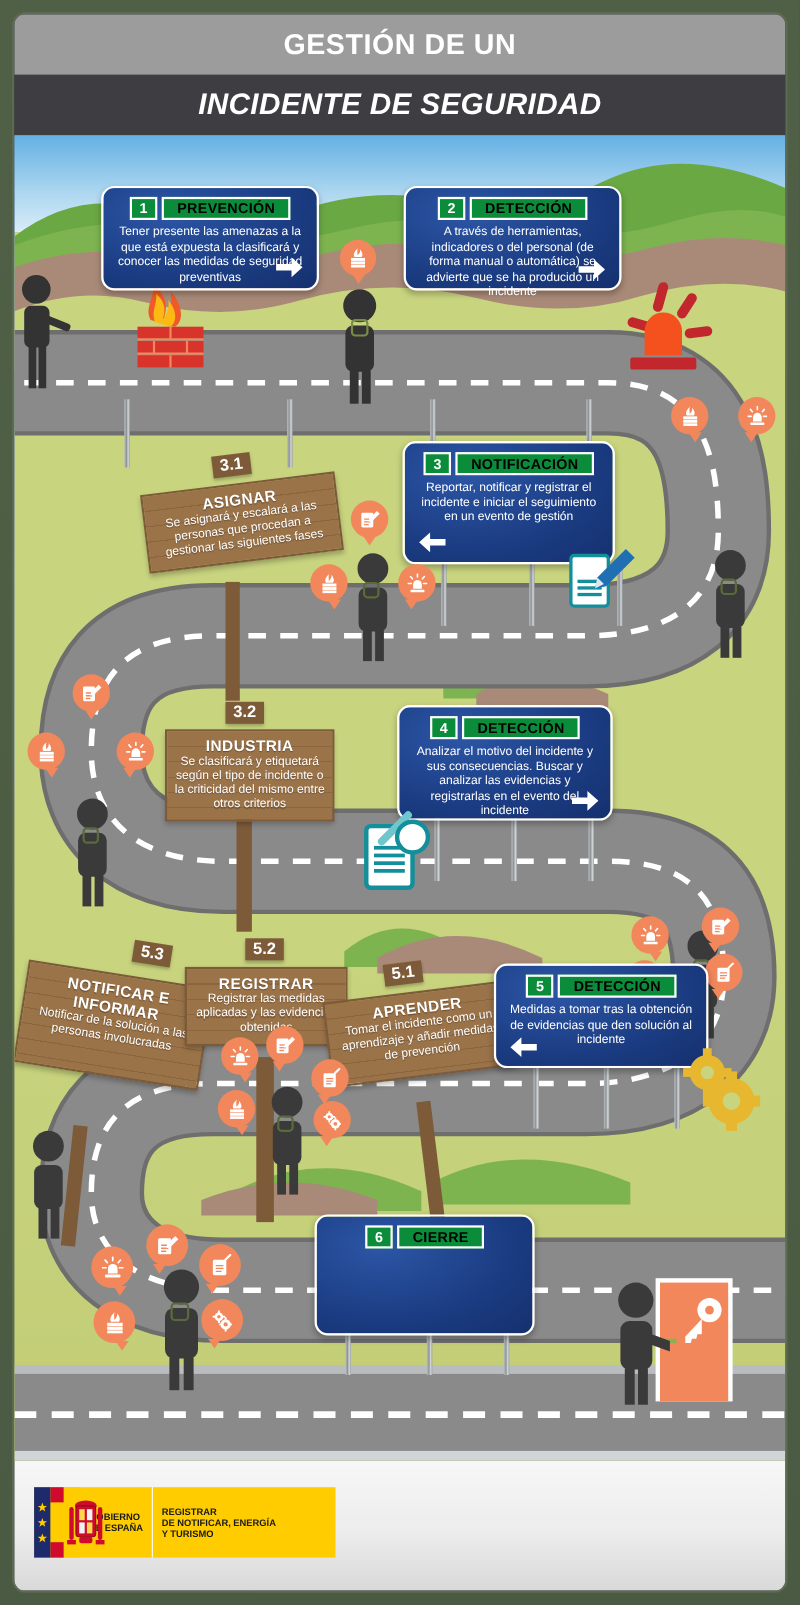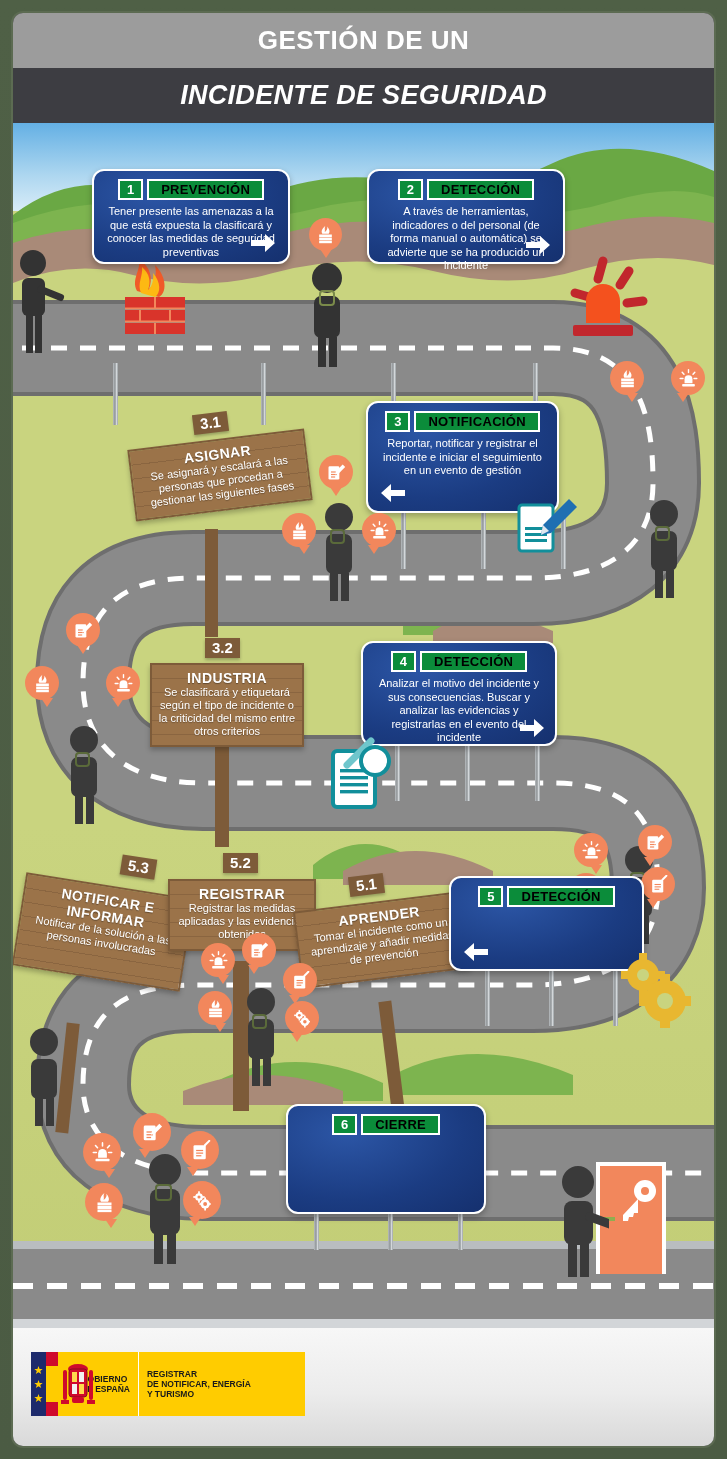--- a/index.html
+++ b/index.html
@@ -571,20 +571,21 @@
     </svg>
 
     <div class="post" style="left:472px;top:848px;width:5px;height:55px;"></div>
     <div class="post" style="left:536px;top:848px;width:5px;height:55px;"></div>
     <div class="post" style="left:600px;top:848px;width:5px;height:55px;"></div>
     <div class="bsign" style="left:436px;top:753px;width:195px;height:95px;">
       <div class="row">
         <div class="num">5</div>
         <div class="ttl">DETECCIÓN</div>
       </div>
+      <div class="body">Medidas a tomar tras la obtención de evidencias que den solución al incidente</div>
       <svg class="arrow" style="left:12px;bottom:6px;" viewBox="0 0 26 22">
         <path d="M25,8 L11,8 L11,2 L1,11 L11,20 L11,14 L25,14 Z" fill="#fff"></path>
       </svg>
     </div>
 
     <svg class="person" style="left:598px;top:820px;" width="80" height="90">
       <g fill="#e8b730">
         <circle cx="32" cy="32" r="16"></circle>
             <circle cx="54" cy="58" r="21"></circle>
       </g>

